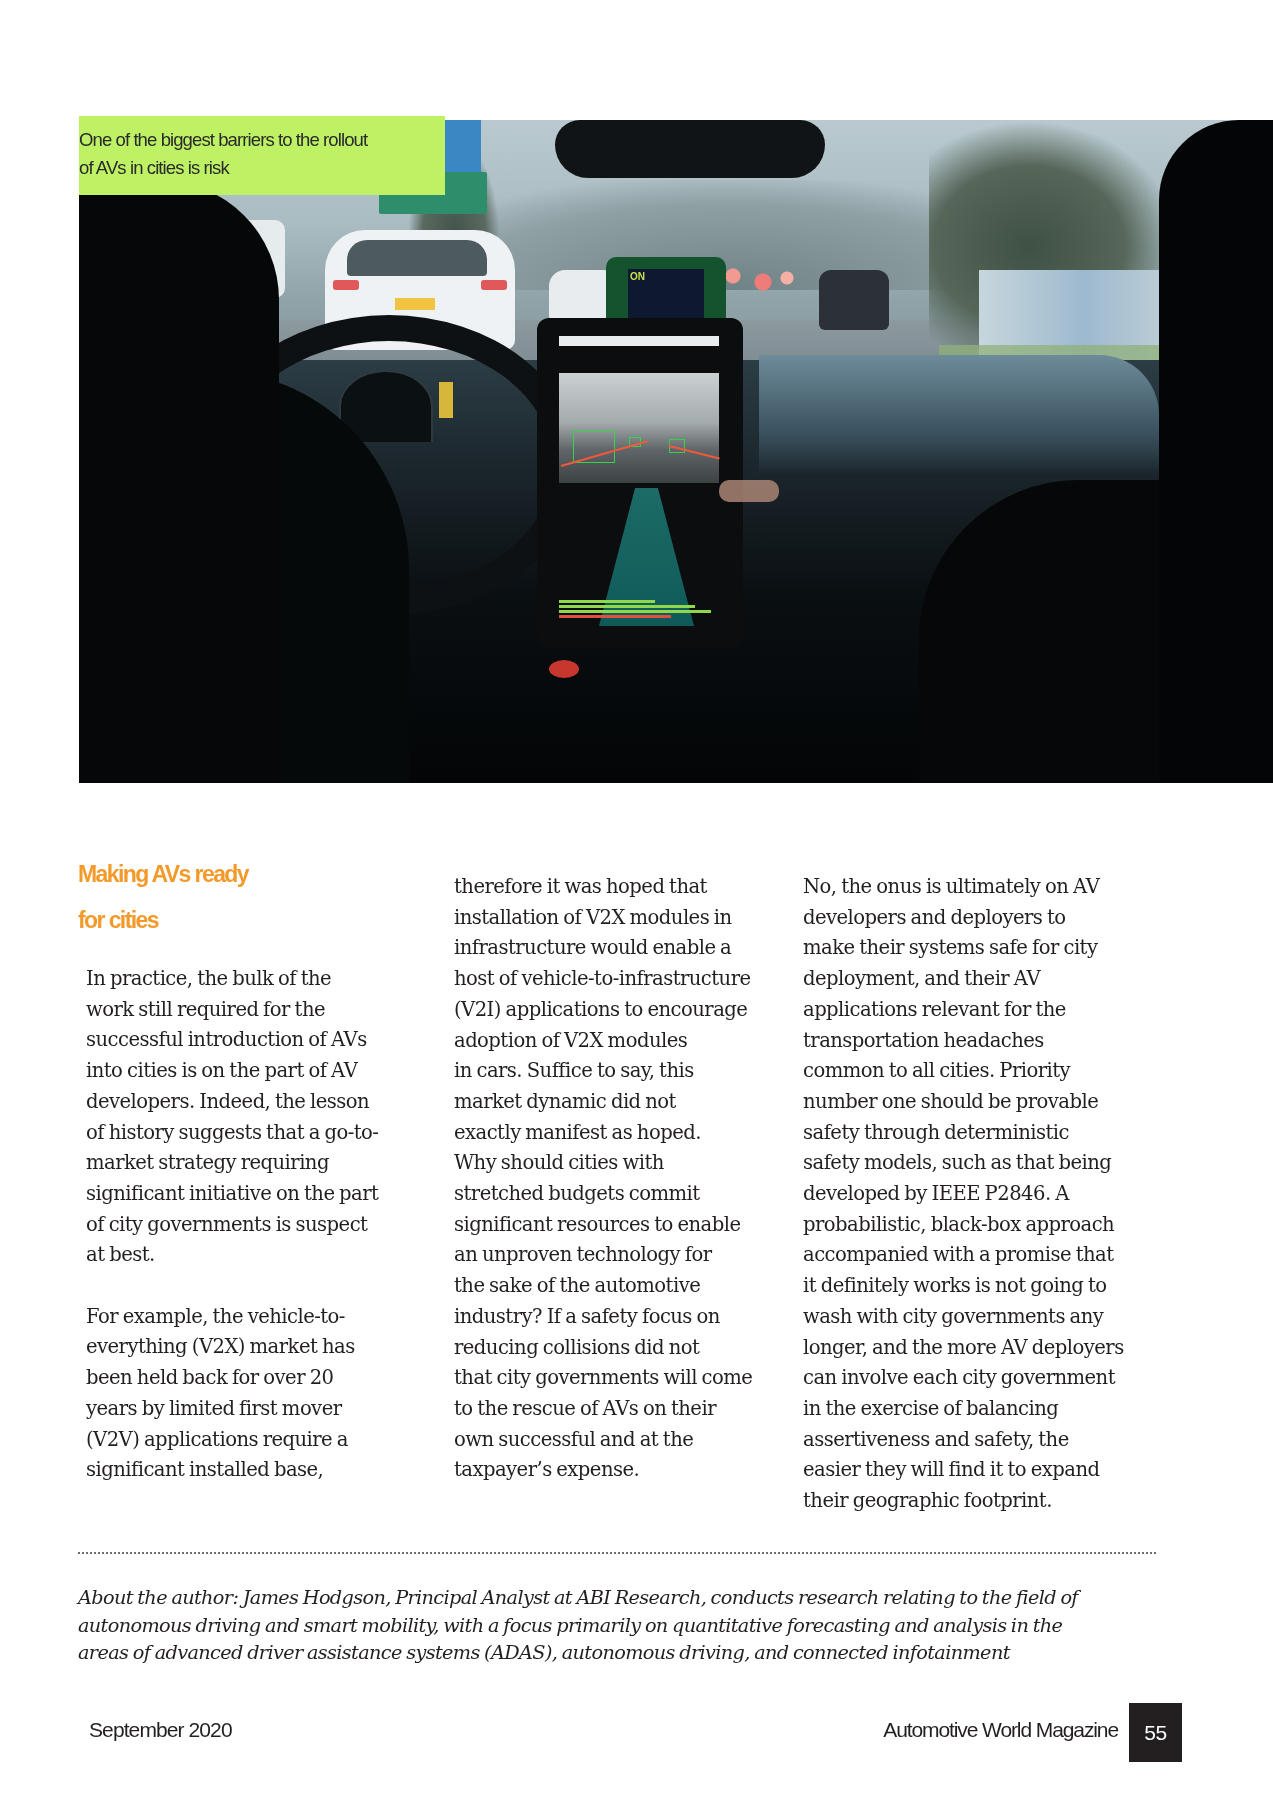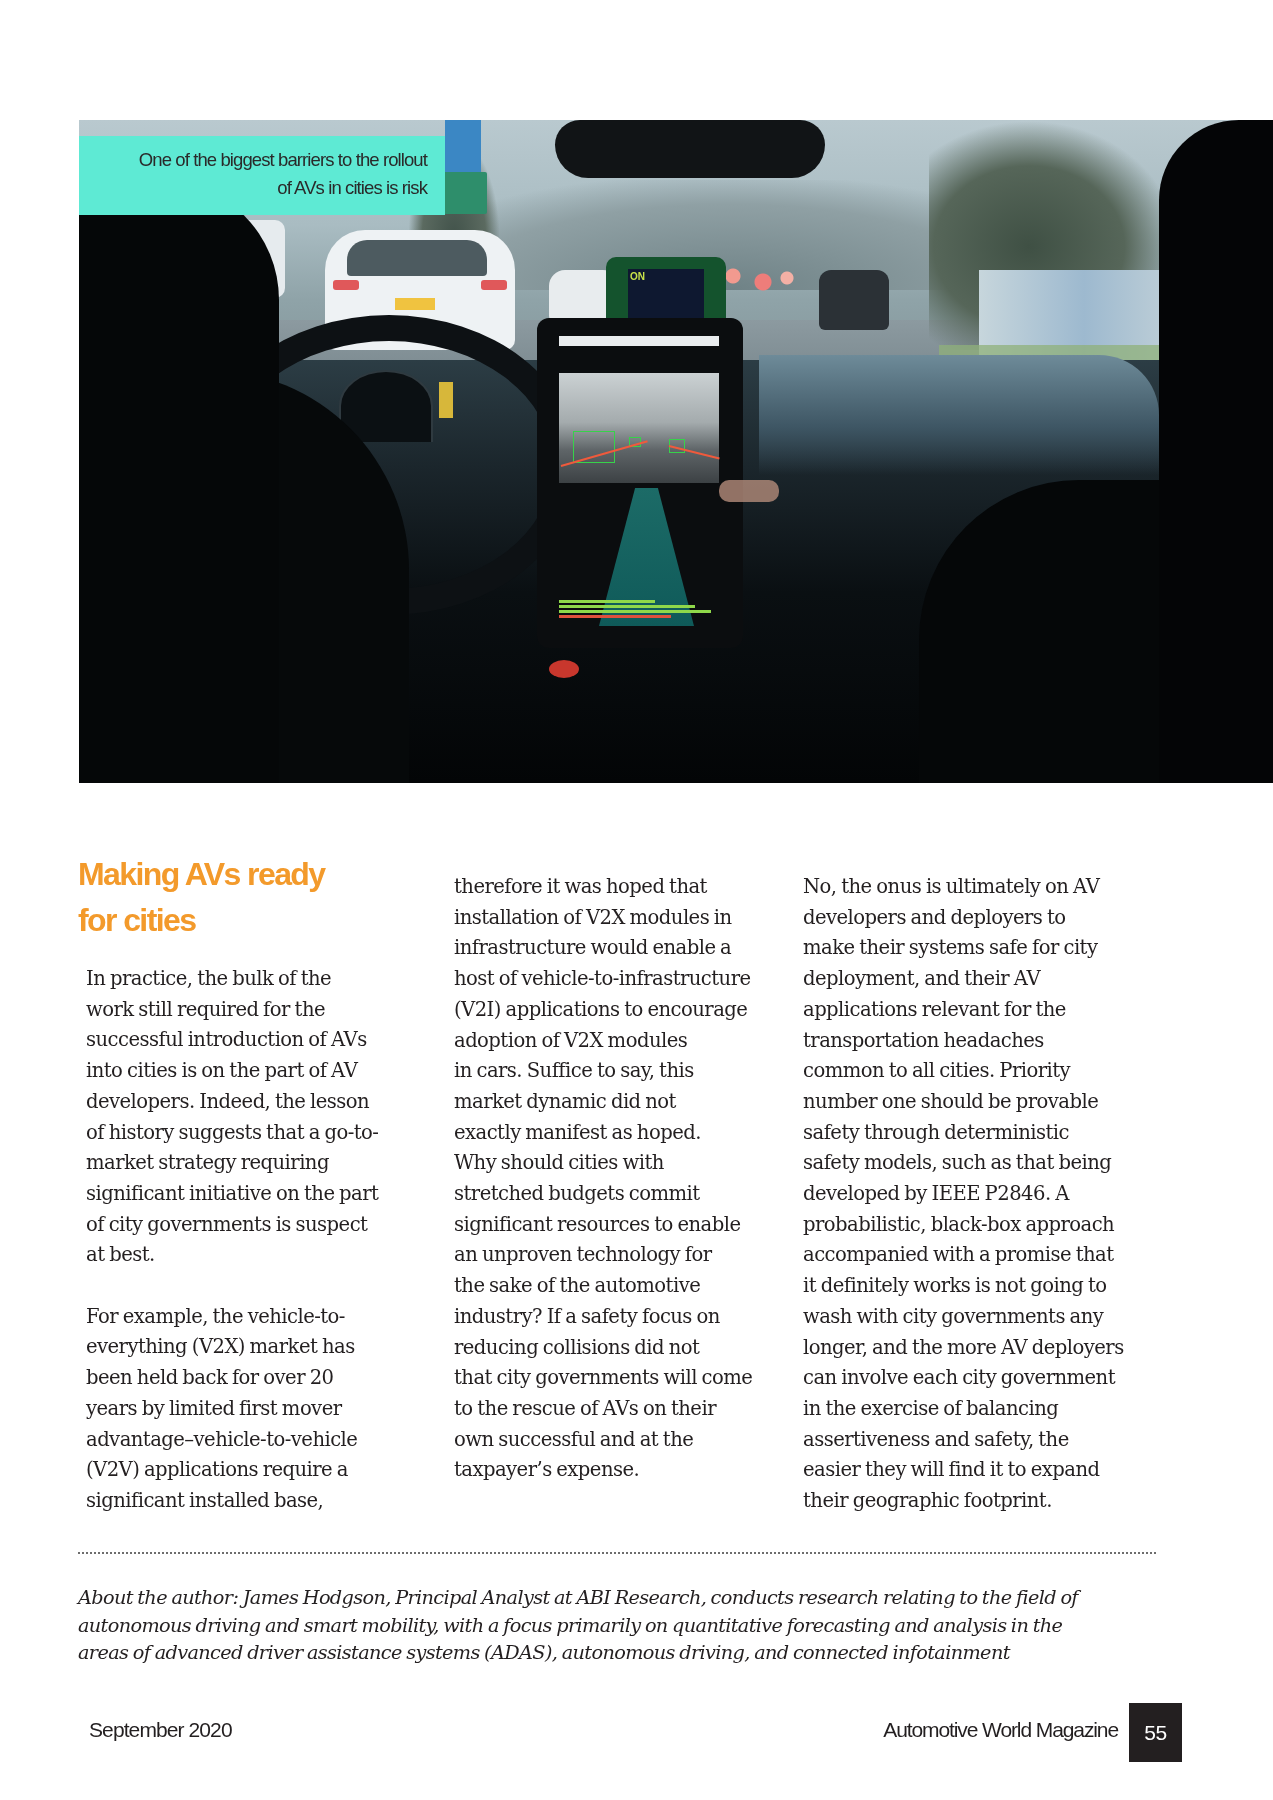--- a/index.html
+++ b/index.html
@@ -67,29 +67,29 @@
   .tablet .map { position: absolute; left: 62px; top: 170px; width: 95px; height: 138px;
     background: linear-gradient(180deg, #1c6b67 0%, #0f5a59 100%);
     clip-path: polygon(38% 0, 62% 0, 100% 100%, 0 100%); }
   .tablet .term { position: absolute; left: 22px; top: 280px; width: 160px; height: 30px; }
   .tablet .term i { display: block; height: 3px; margin: 2px 0; background: #8fd84a; }
   .estop { left: 470px; top: 540px; width: 30px; height: 18px; background: #c8372d; border-radius: 50%; }
   .hand-right { left: 640px; top: 360px; width: 60px; height: 22px; background: #b48c7a; border-radius: 10px; opacity: .8; }
 
   
   .caption {
-    position: absolute; left: 79px; top: 136px; width: 366px; height: 79px; background: #5eead4;
-    box-sizing: border-box; padding: 10px 18px 0 0; text-align: right;
+    position: absolute; left: 79px; top: 116px; width: 366px; height: 79px; background: #bef264;
+    box-sizing: border-box; padding: 10px 18px 0 0; 
     font-family: "Liberation Sans", sans-serif; font-size: 18.5px; line-height: 28px; letter-spacing: -0.9px; color: #2a2a2a;
   }
 
   
   .heading {
     position: absolute; left: 78px; top: 851px; width: 340px;
-    font-family: "Liberation Sans", sans-serif; font-weight: bold; font-size: 32px; line-height: 46px;
+    font-family: "Liberation Sans", sans-serif; font-weight: bold; font-size: 23px; line-height: 46px;
     letter-spacing: -1.6px; color: #f39a2b;
   }
   .col {
     position: absolute; top: 864px; width: 350px;
     font-family: "DejaVu Serif", serif; font-size: 19.6px; line-height: 30.7px; color: #231f20;
     letter-spacing: -0.55px; word-spacing: -1px;
   }
   .col p { margin: 8px; }
   .col p + p { margin-top: 30.7px; }
   .col .ln { display: block; white-space: nowrap; }
@@ -202,21 +202,20 @@
     <span class="ln">market strategy requiring</span>
     <span class="ln">significant initiative on the part</span>
     <span class="ln">of city governments is suspect</span>
     <span class="ln">at best.</span>
   </p>
   <p>
     <span class="ln">For example, the vehicle-to-</span>
     <span class="ln">everything (V2X) market has</span>
     <span class="ln">been held back for over 20</span>
     <span class="ln">years by limited first mover</span>
-    <span class="ln">advantage–vehicle-to-vehicle</span>
     <span class="ln">(V2V) applications require a</span>
     <span class="ln">significant installed base,</span>
   </p>
 </div>
 
 <div class="col col2">
   <p>
     <span class="ln">therefore it was hoped that</span>
     <span class="ln">installation of V2X modules in</span>
     <span class="ln">infrastructure would enable a</span>

